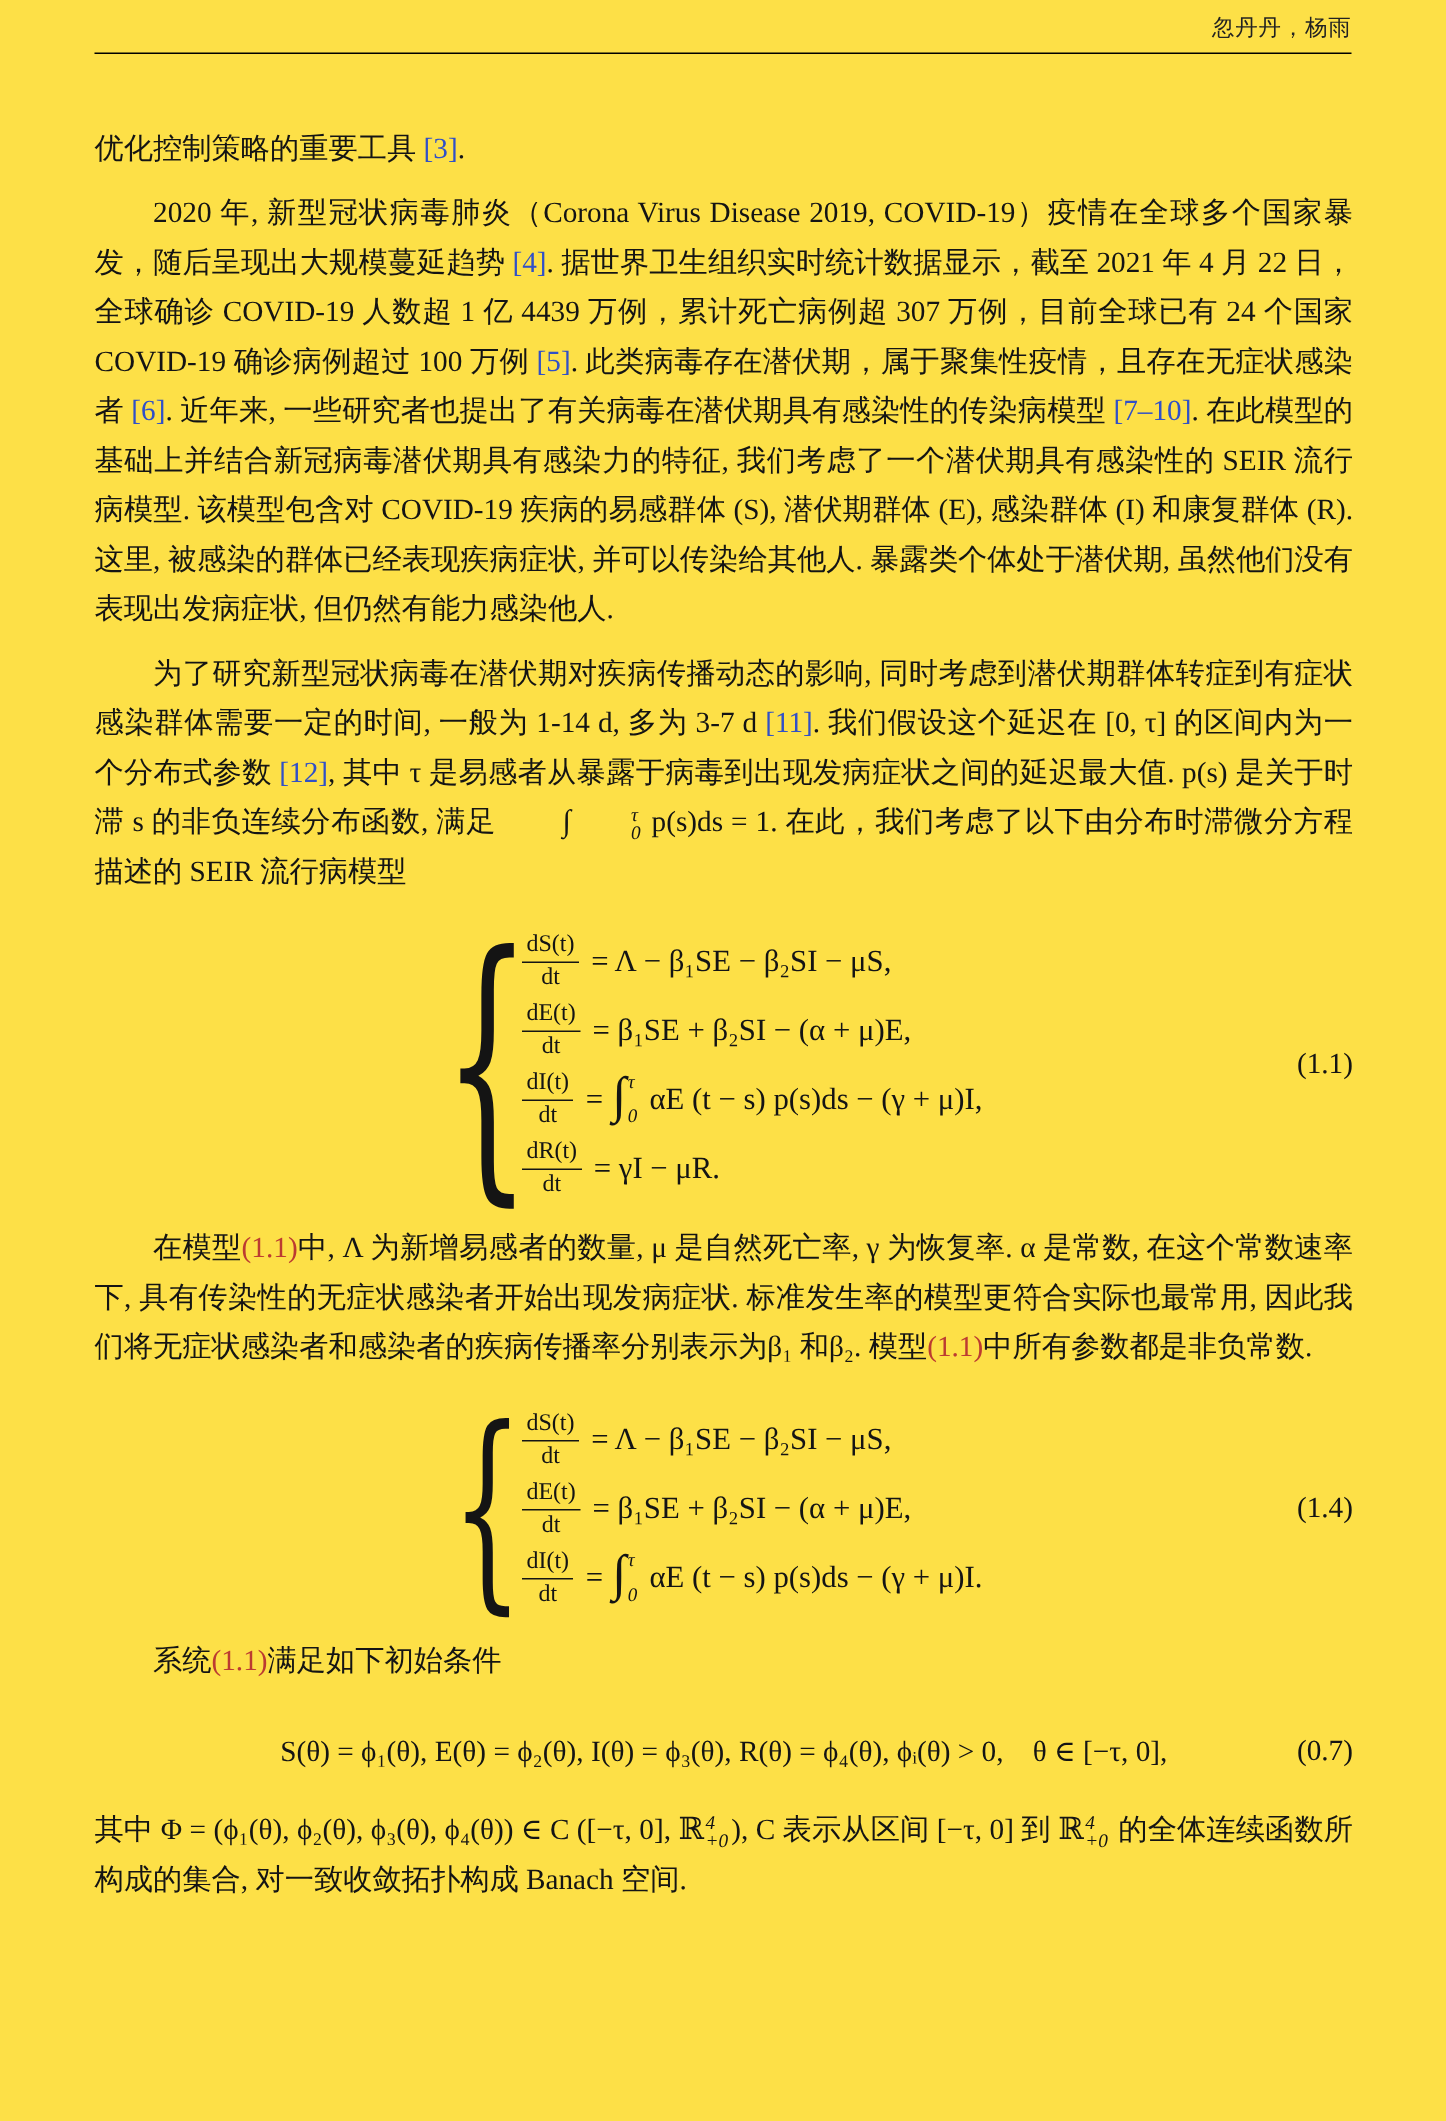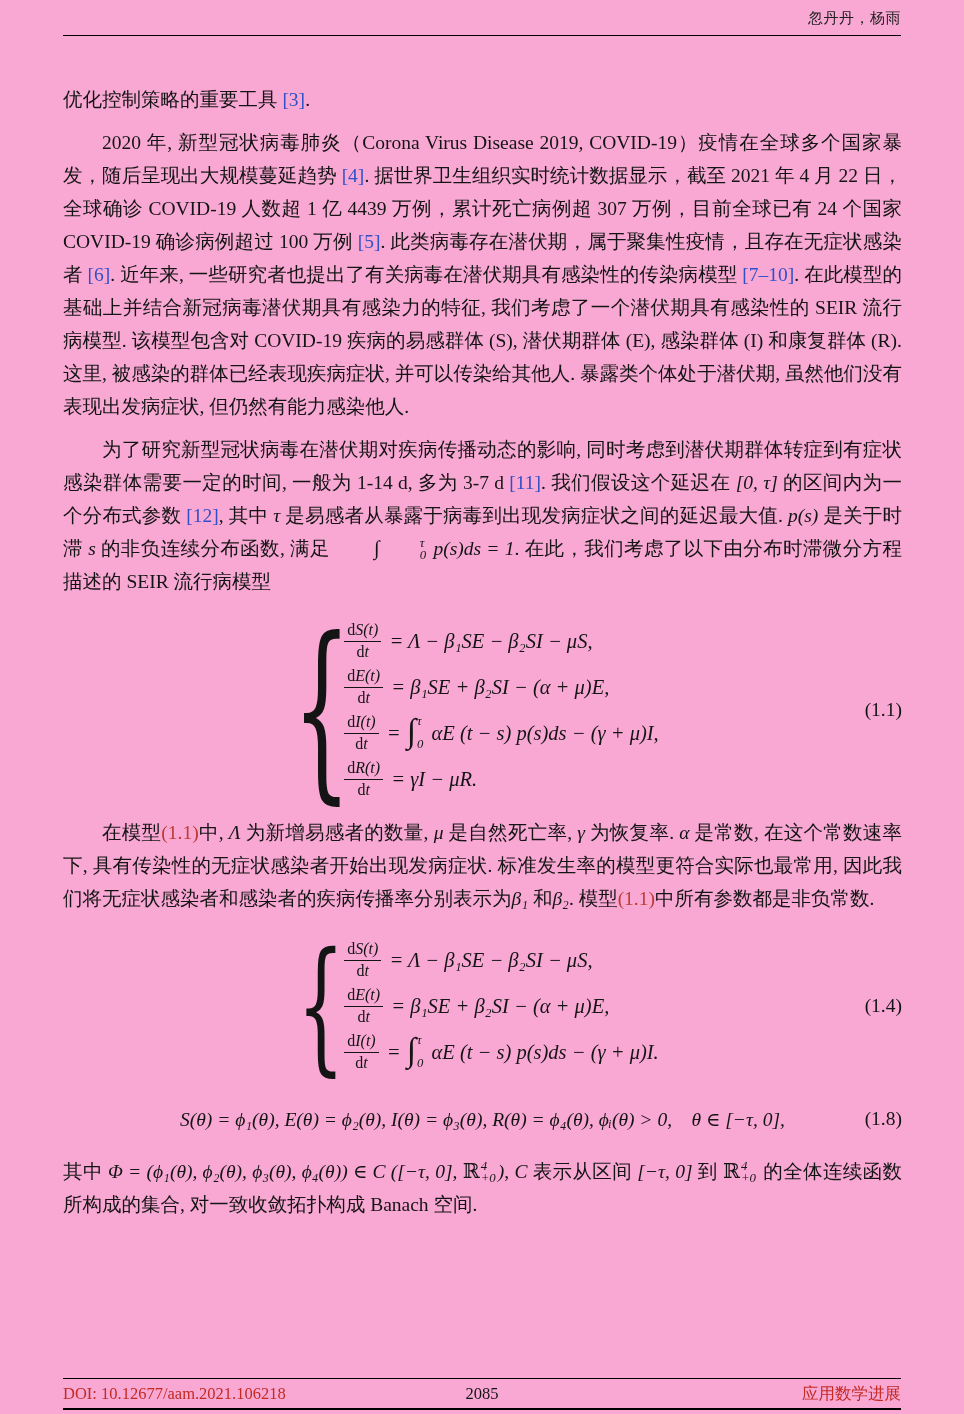--- a/index.html
+++ b/index.html
@@ -1,30 +1,30 @@
 <!DOCTYPE html>
 <html style="--cite: #3050c8; --ref: #bc3b31; --flink: #c22a22;"><head>
 <meta charset="utf-8">
 <style>
   *{margin:0;padding:0;box-sizing:border-box;}
   html,body{background:#ffffff;}
   .page{
-    position:relative;width:964px;height:1414px;margin:0 auto;background:#f9a8d4;
+    position:relative;width:964px;height:1414px;margin:0 auto;background:#fde047;
     font-family:"Liberation Serif","DejaVu Serif",serif;color:#141414;overflow:hidden;
   }
   
   .header{position:absolute;top:0;left:63px;right:63px;}
   .authors{text-align:right;font-size:15px;color:#222;padding-top:9px;letter-spacing:.5px;}
   .hrule{border-top:1.4px solid #000;margin-top:7px;}
   
   .content{position:absolute;top:73px;left:63px;right:62px;}
   .para{font-size:19.5px;line-height:33px;text-align:justify;margin-top:10px;}
   .para.indent{text-indent:2em;}
   .tx{font-style:normal;white-space:pre-wrap;}
-  .mi{font-style:italic;white-space:pre-wrap;}
+  .mi{white-space:pre-wrap;}
   .rm{font-style:normal;white-space:pre-wrap;}
   .cite{color:var(--cite,#3050c8);white-space:pre-wrap;cursor:pointer;}
   .ref{color:var(--ref,#bc3b31);white-space:pre-wrap;cursor:pointer;}
   
   .eq-wrap{position:relative;display:flex;justify-content:center;margin:16px 0 12px 0;}
   .eq-num{position:absolute;right:0;top:50%;transform:translateY(-50%);font-size:19.5px;color:#141414;}
   .eq-body{display:flex;align-items:center;}
   .brace-wrap{display:flex;align-items:center;justify-content:center;width:30px;margin-right:8px;}
   .brace{font-family:"DejaVu Serif",serif;display:block;transform-origin:center;line-height:1;}
   .eq-lines{display:flex;flex-direction:column;align-items:flex-start;}
@@ -194,39 +194,31 @@
                   <span>0</span>
                 </span>
               </span>
               <span class="mi"> αE (t − s) p(s)ds − (γ + μ)I.</span>
             </div>
           </div>
       </div>
       <span class="eq-num">(1.4)</span>
     </div>
 
+    <p class="para indent" style="margin-top:16px;"><span class="tx">系统</span><span class="ref">(1.1)</span><span class="tx">满足如下初始条件</span></p>
 
     <div class="eq-wrap" style="margin-top:24px;margin-bottom:16px;">
       <div class="eq-body">
         <div class="eq-lines centered single-line">
             <div class="eq-line single">
               <span class="mi">S(θ) = ϕ₁(θ), E(θ) = ϕ₂(θ), I(θ) = ϕ₃(θ), R(θ) = ϕ₄(θ), ϕᵢ(θ) &gt; 0,    θ ∈ [−τ, 0],</span>
             </div>
           </div>
       </div>
-      <span class="eq-num">(1.8)</span>
+      <span class="eq-num">(0.7)</span>
     </div>
 
     <p class="para"><span class="tx">其中 </span><span class="mi">Φ = (ϕ₁(θ), ϕ₂(θ), ϕ₃(θ), ϕ₄(θ)) ∈ C ([−τ, 0], </span><span class="ss"><span class="ssb">ℝ</span><span class="stk"><span>4</span><span>+0</span></span></span><span class="mi">)</span><span class="tx">, </span><span class="mi">C</span><span class="tx"> 表示从区间 </span><span class="mi">[−τ, 0]</span><span class="tx"> 到 </span><span class="ss"><span class="ssb">ℝ</span><span class="stk"><span>4</span><span>+0</span></span></span><span class="tx"> 的全体连续函数所构成的集合, 对一致收敛拓扑构成 Banach 空间.</span></p>
 
   </div>
 
-  <div class="footer">
-    <div class="f-rule-top"></div>
-    <div class="f-row">
-      <span class="f-doi">DOI: 10.12677/aam.2021.106218</span>
-      <span class="f-page">2085</span>
-      <span class="f-journal">应用数学进展</span>
-    </div>
-    <div class="f-rule-bot"></div>
-  </div>
 
 </div>
 
 </body></html>

